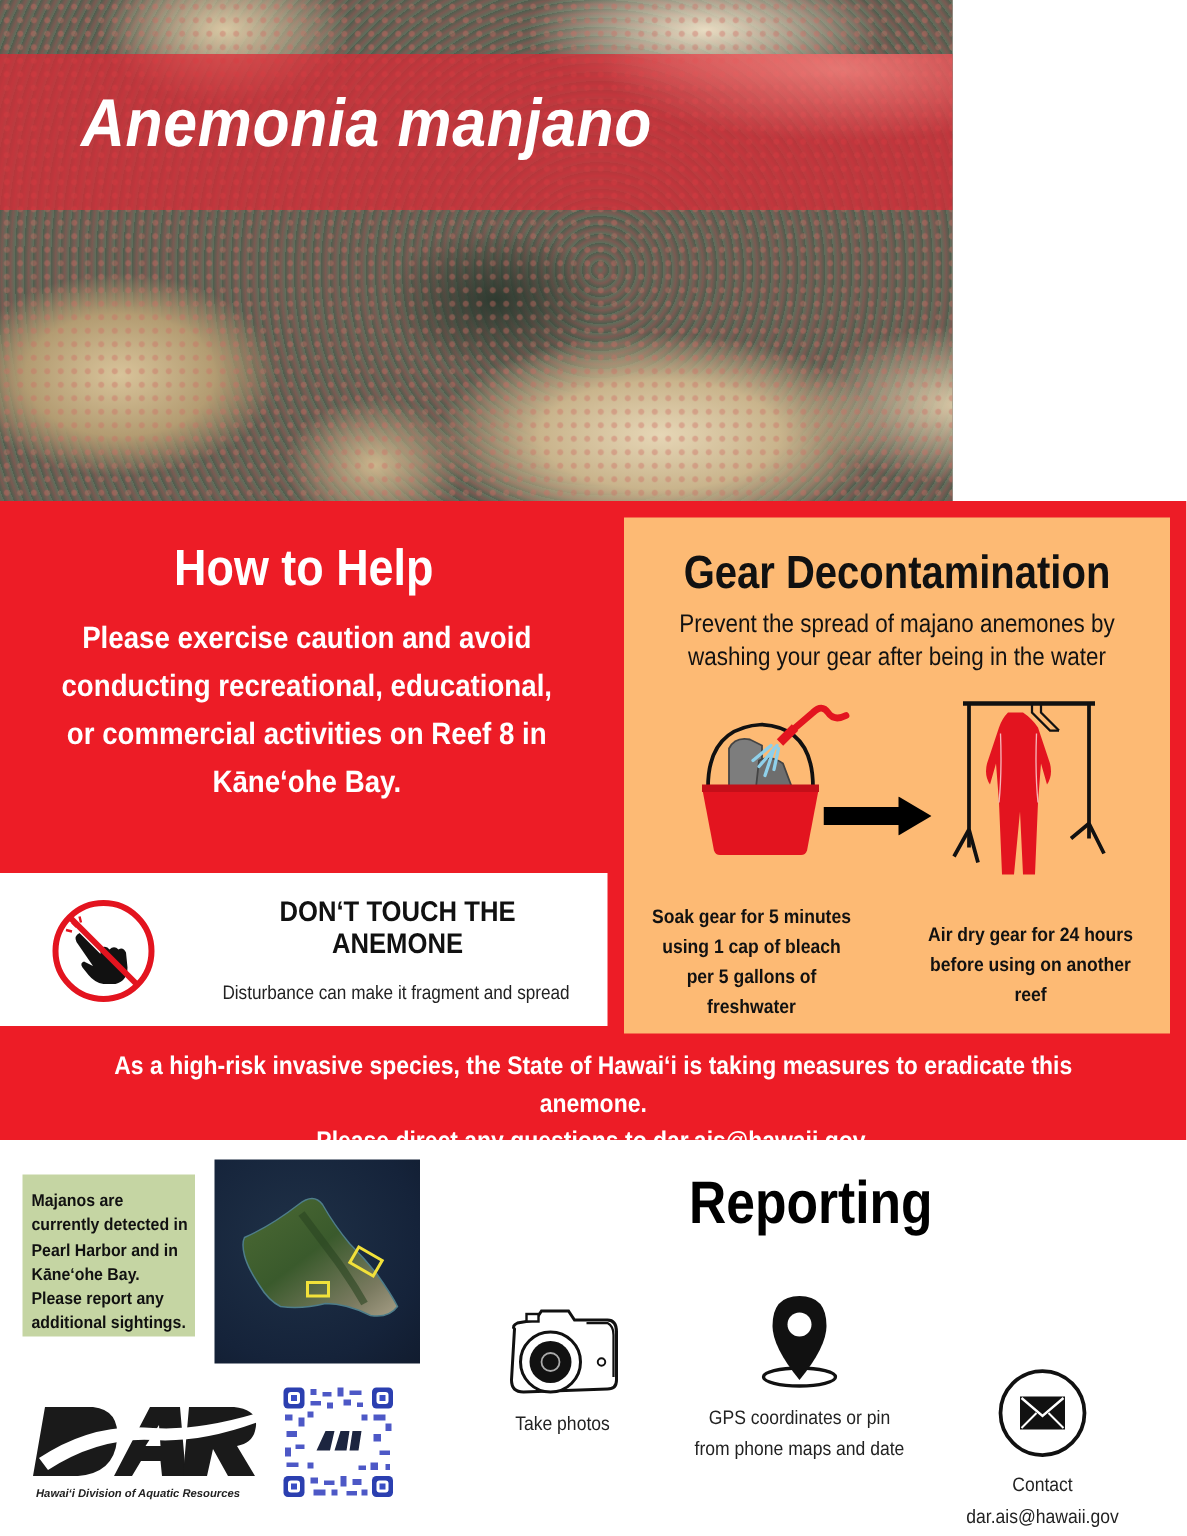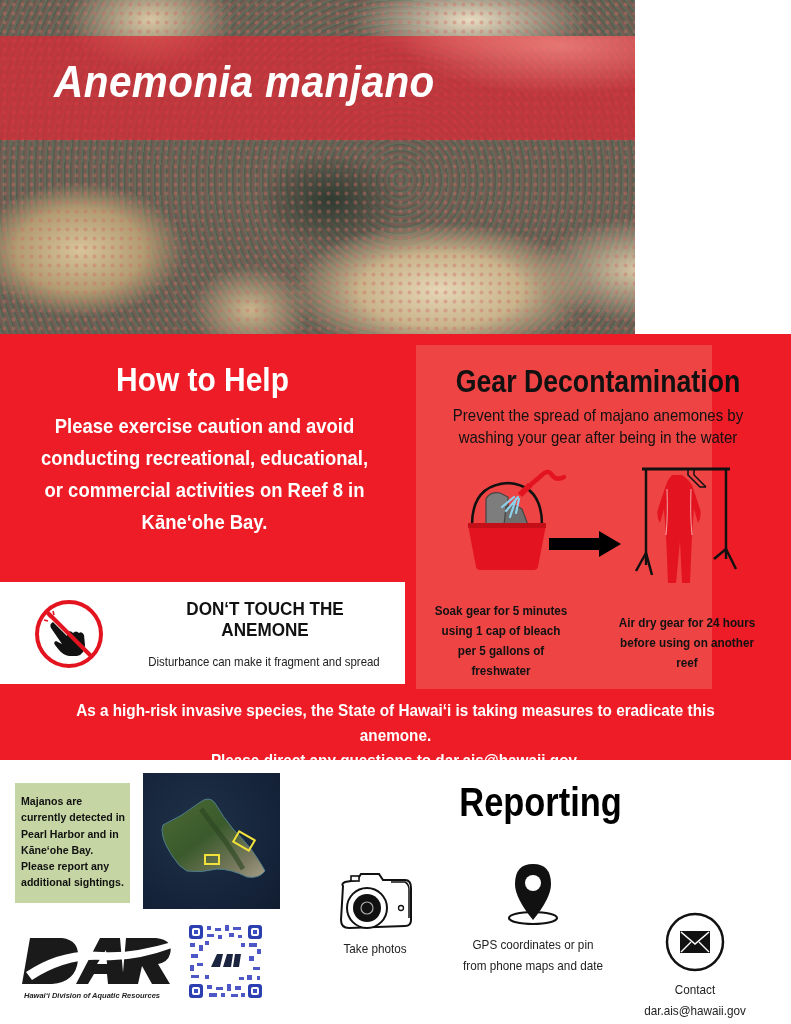--- a/index.html
+++ b/index.html
@@ -77,21 +77,21 @@
     font-weight: bold; font-size: 19px; line-height: 21px; color: #111;
     transform: scaleX(0.9); transform-origin: center top;
   }
   .touch-sub {
     position: absolute; left: 128px; top: 72px; width: 272px; text-align: center;
     font-size: 13px; color: #222;
     transform: scaleX(0.88); transform-origin: center top; white-space: nowrap;
   }
 
   .gear-panel {
-    position: absolute; left: 416px; top: 11px; width: 296px; height: 344px; background: #ef4444;
+    position: absolute; left: 416px; top: 11px; width: 364px; height: 344px; background: #fdba74;
   }
   .gear-title {
     position: absolute; left: 0; top: 19px; width: 364px; text-align: center;
     font-weight: bold; font-size: 31px; color: #111;
     transform: scaleX(0.86); transform-origin: center top; white-space: nowrap;
   }
   .gear-sub {
     position: absolute; left: 0; top: 60px; width: 364px; text-align: center;
     font-size: 17px; line-height: 22px; color: #111;
     transform: scaleX(0.88); transform-origin: center top;
@@ -108,21 +108,21 @@
   .step-2 { left: 186px; top: 268px; width: 170px; }
 
   .red-footer {
     position: absolute; left: 0; top: 364px; width: 791px; text-align: center; color: #fff;
     font-weight: bold; font-size: 17px; line-height: 25px;
     transform: scaleX(0.9); transform-origin: center top;
   }
 
   
   .sightings-box {
-    position: absolute; left: 15px; top: 783px; width: 115px; height: 120px; background: #c5d5a3;
+    position: absolute; left: 15px; top: 783px; width: 115px; height: 108px; background: #c5d5a3;
     padding: 10px 0 0 6px;
   }
   .sightings-text {
     font-weight: bold; font-size: 11.5px; line-height: 16.3px; color: #111;
     transform: scaleX(0.92); transform-origin: left top; width: 118px;
   }
   .map {
     position: absolute; left: 143px; top: 773px; width: 137px; height: 136px; overflow: hidden;
     background: radial-gradient(ellipse at 40% 40%, #1f3147 0%, #15233a 70%, #111c2f 100%);
   }

